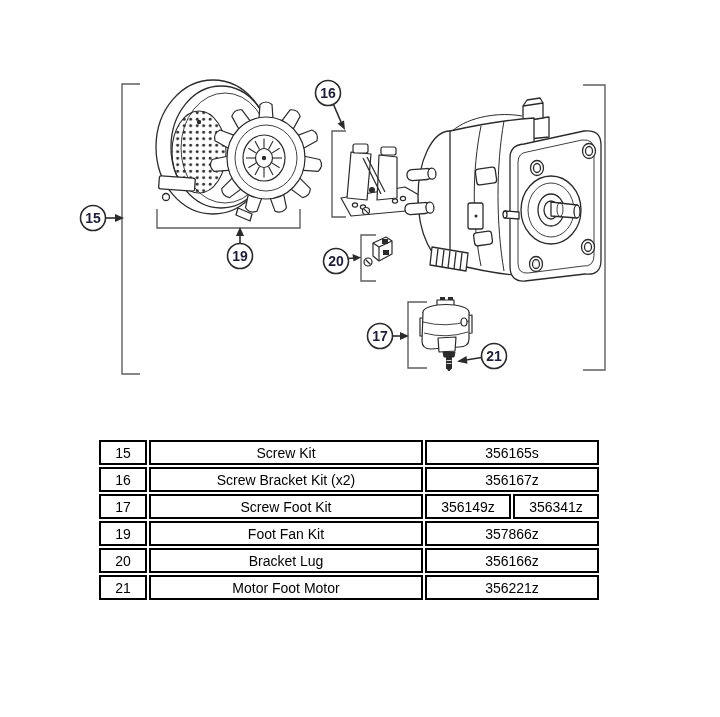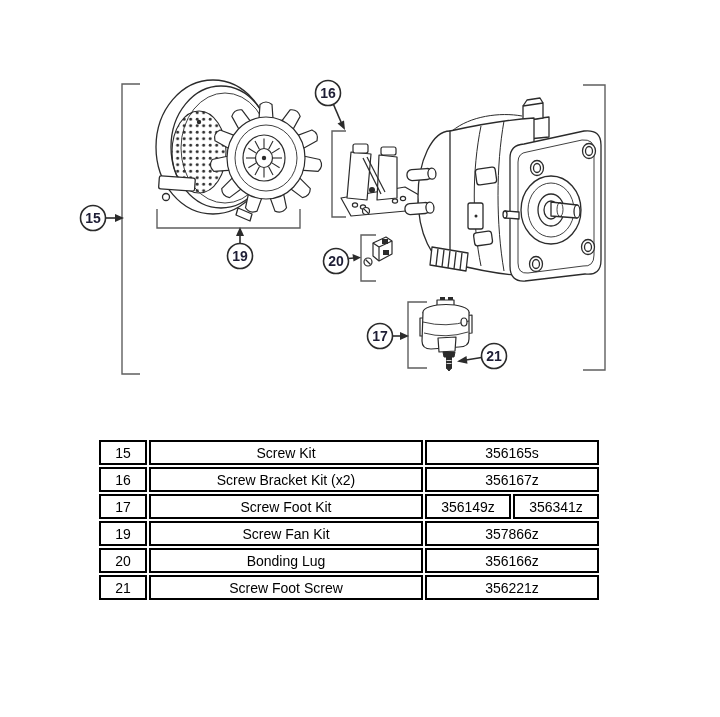--- a/index.html
+++ b/index.html
@@ -238,29 +238,29 @@
           <td colspan="2">356167z</td>
         </tr>
         <tr>
           <td>17</td>
           <td>Screw Foot Kit</td>
           <td>356149z</td>
           <td>356341z</td>
         </tr>
         <tr>
           <td>19</td>
-          <td>Screw Fan Kit</td>
+          <td>Foot Fan Kit</td>
           <td colspan="2">357866z</td>
         </tr>
         <tr>
           <td>20</td>
-          <td>Bonding Lug</td>
+          <td>Bracket Lug</td>
           <td colspan="2">356166z</td>
         </tr>
         <tr>
           <td>21</td>
-          <td>Screw Foot Screw</td>
+          <td>Motor Foot Motor</td>
           <td colspan="2">356221z</td>
         </tr>
       </tbody>
   </table>
 
 </div>
 
 </body></html>

